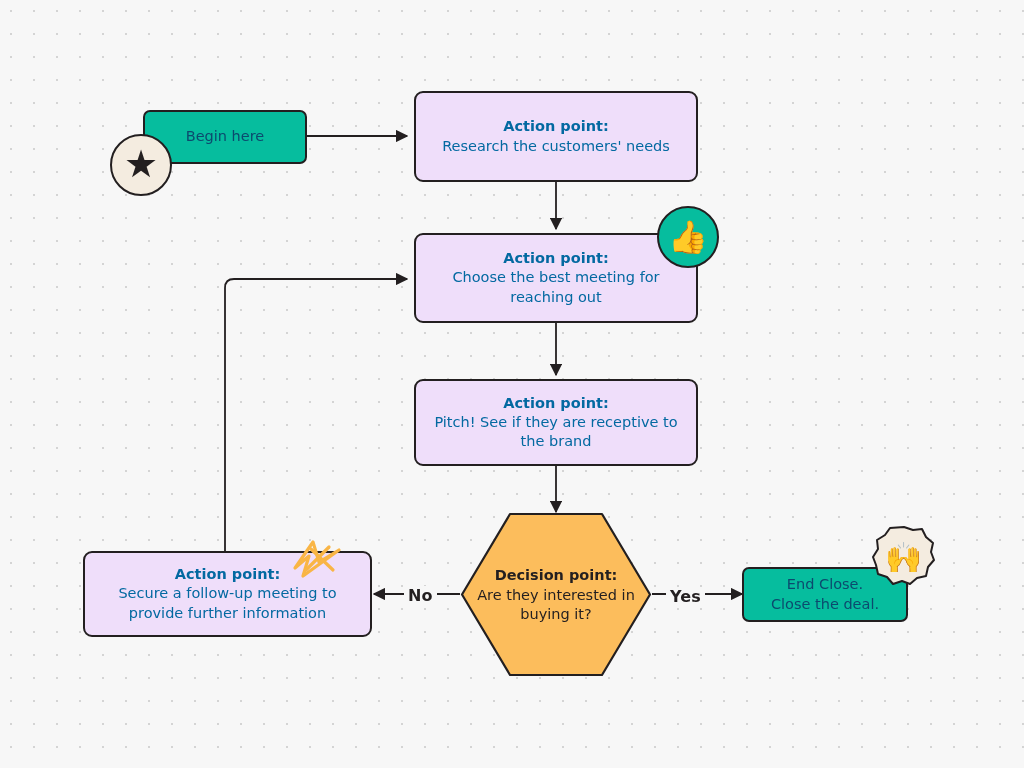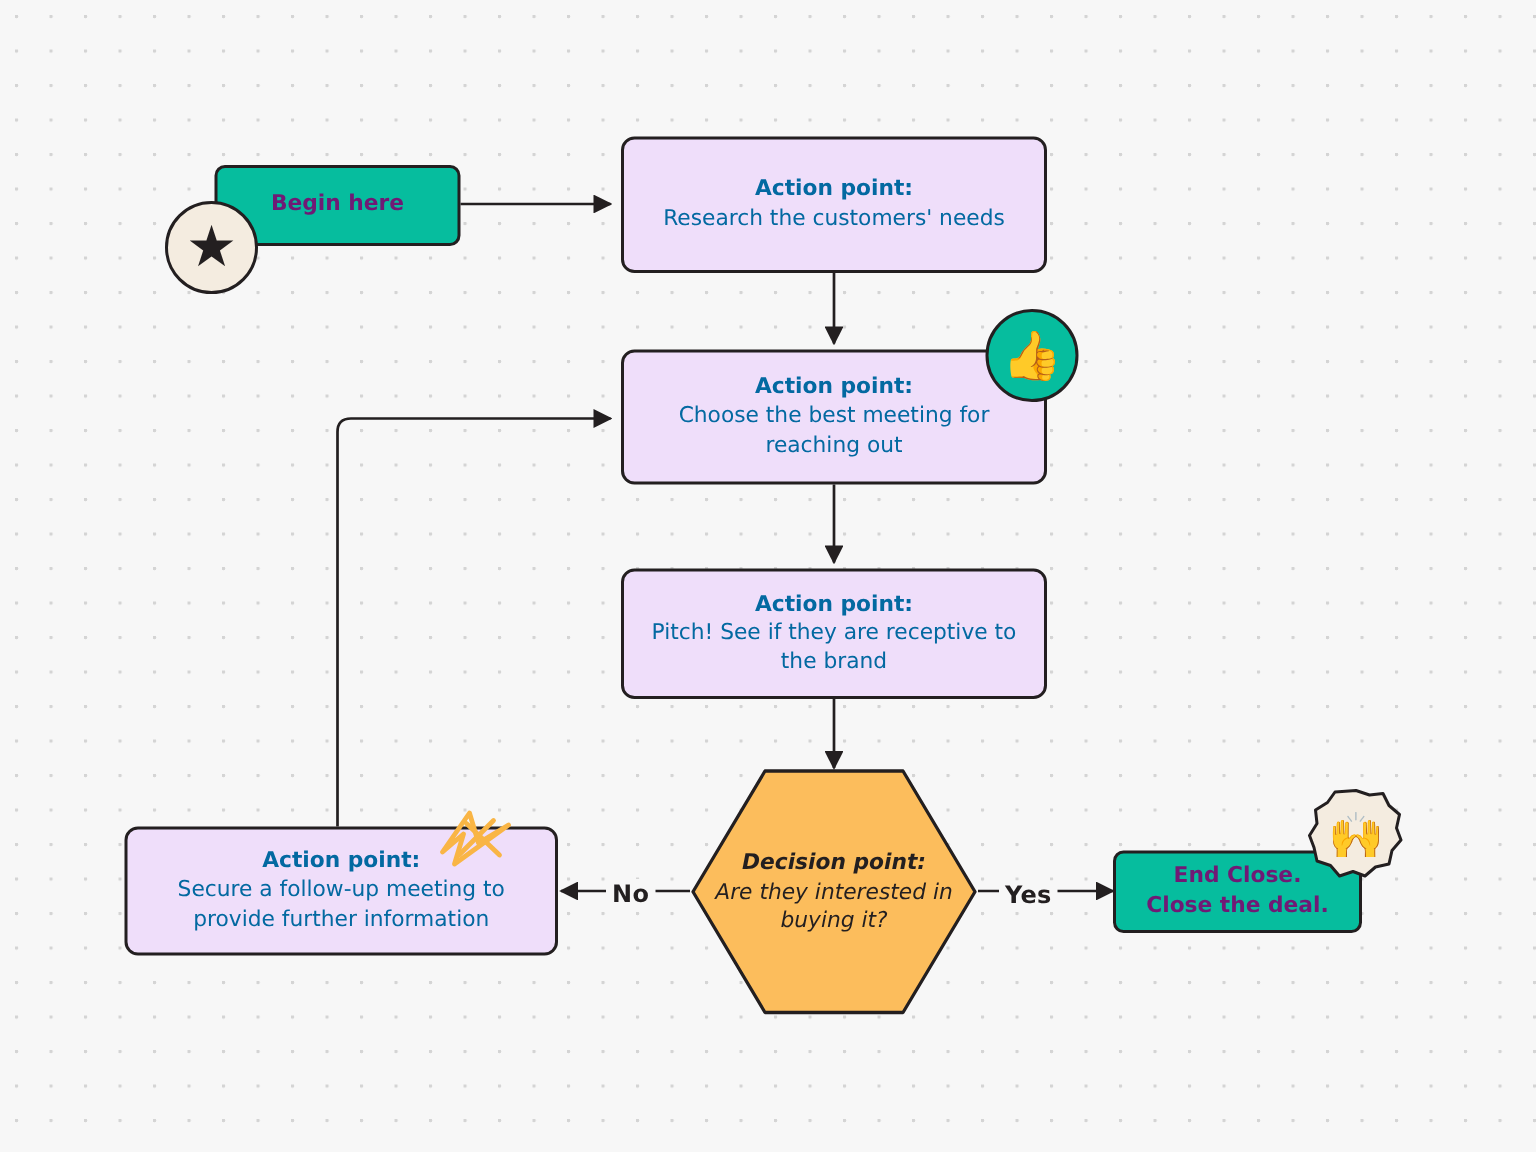--- a/index.html
+++ b/index.html
@@ -38,24 +38,24 @@
     justify-content: center;
     text-align: center;
     border: 2px solid #231f20;
     line-height: 1.32;
   }
 
   .node .txt { width: 100%; padding: 0 10px; }
 
   .node-green {
     background: #06bd9e;
-    color: #701a75;
+    color: #0c4a6e;
     border-radius: 7px;
     font-size: 14.5px;
-    font-weight: 700;
+    font-weight: 400;
   }
 
   .node-lav {
     background: #efdefa;
     color: #0369a1;
     border-radius: 9px;
     font-size: 14.5px;
   }
 
   .node-lav .hdr {
@@ -72,21 +72,20 @@
     justify-content: center;
     text-align: center;
   }
   .node-hex .hexlabel {
     position: relative;
     z-index: 2;
     font-size: 14.5px;
     color: #231f20;
     line-height: 1.34;
     padding-top: 2px;
-    font-style: italic;
   }
   .node-hex .hexlabel .hdr { display:block; font-weight:700; }
   .node-hex .hexlabel .bdy { display:block; font-weight:400; }
   .hex-svg { position: absolute; left: 0; top: 0; z-index: 1; }
 
   
   .badge {
     position: absolute;
     display: flex;
     align-items: center;

